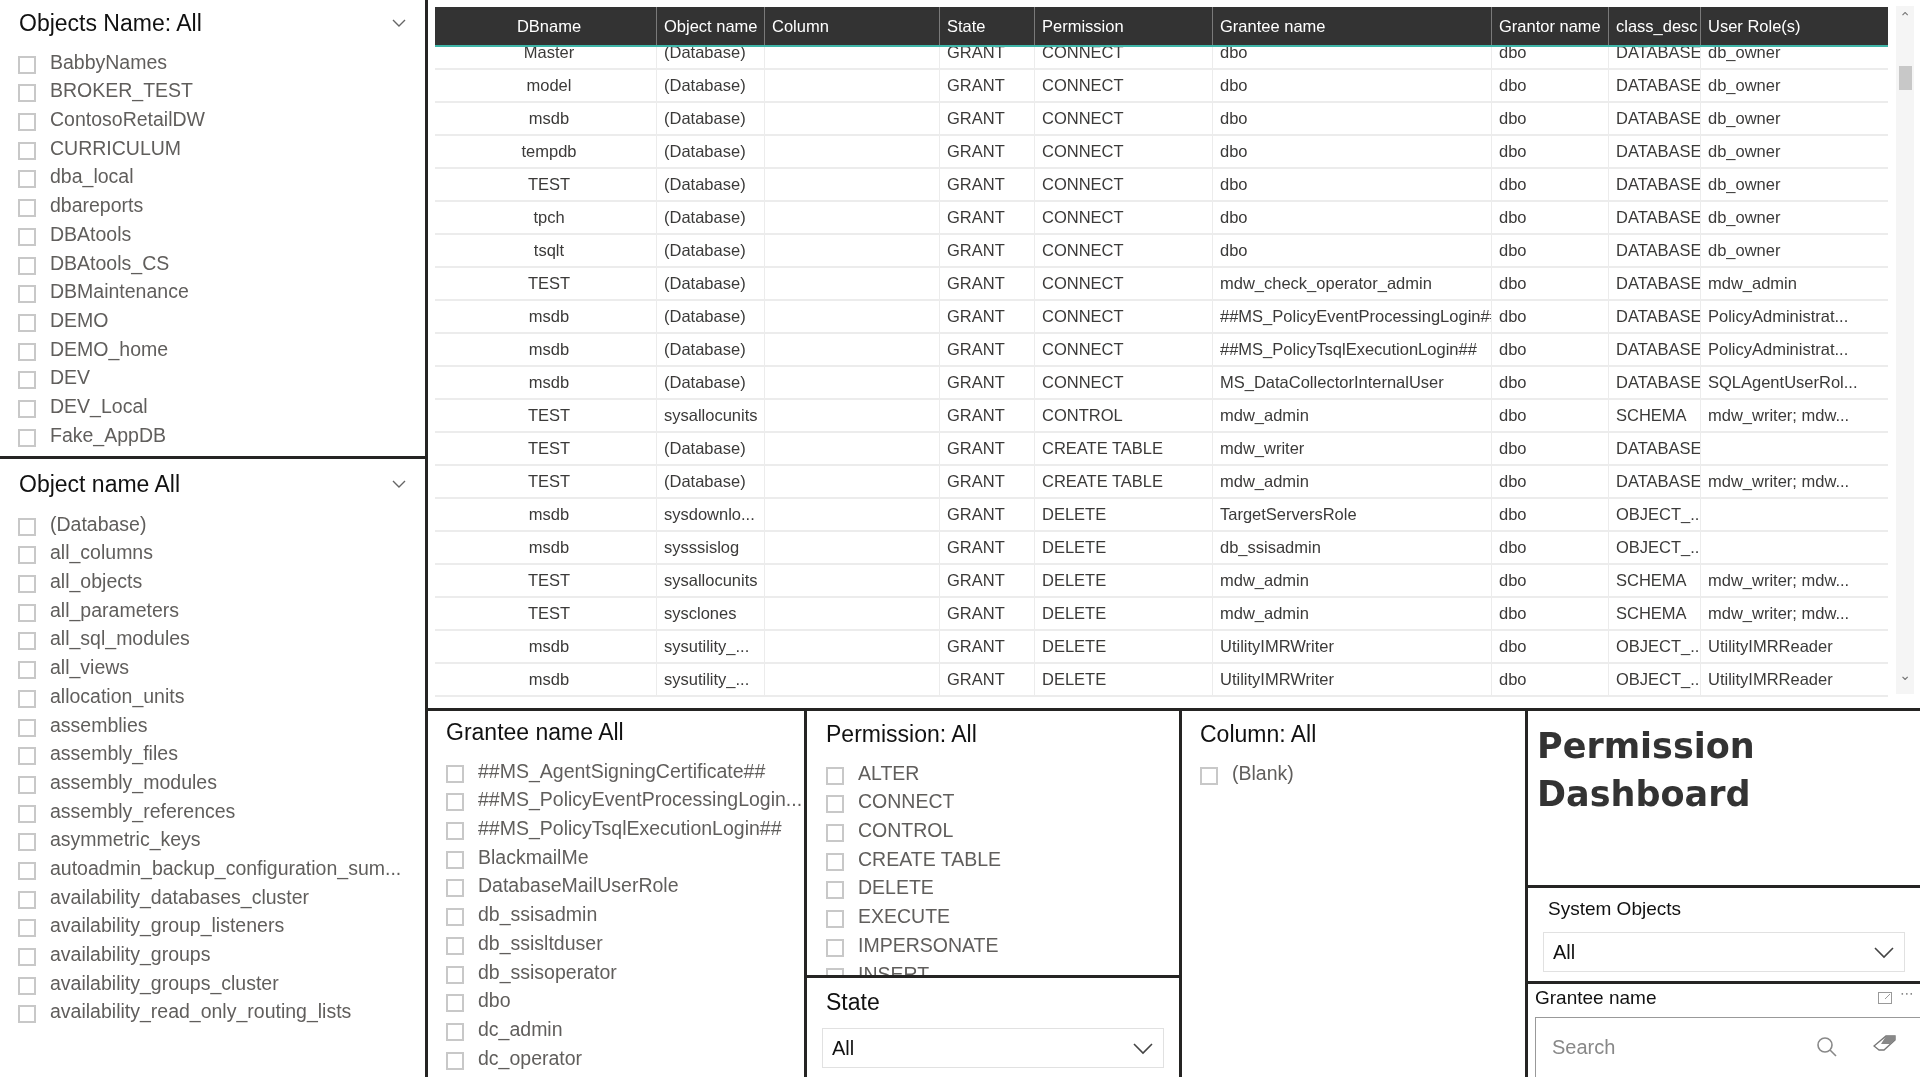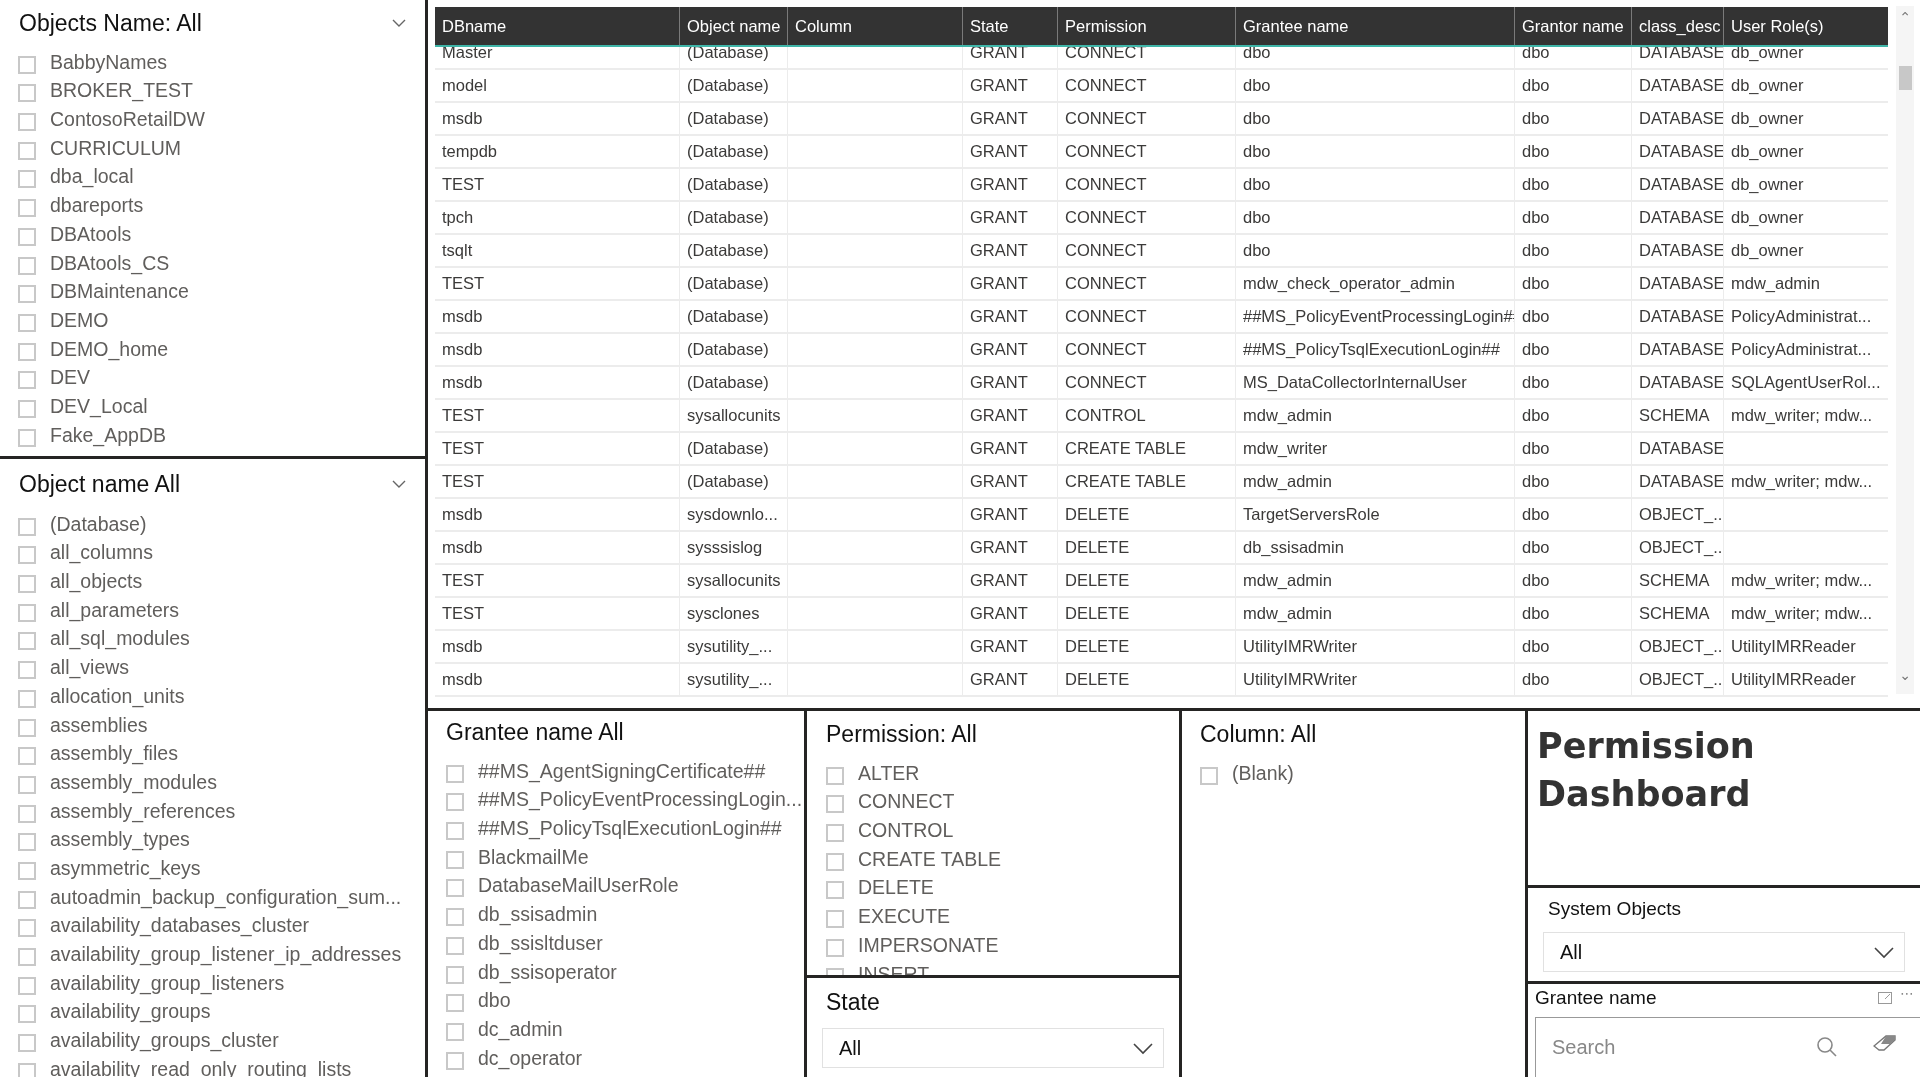--- a/index.html
+++ b/index.html
@@ -19,29 +19,29 @@
   .hline { position: absolute; background: #252423; }
 
   
   .table { position: absolute; left: 435px; top: 7px; width: 1455px; height: 693px; overflow: hidden; }
   .thead { position: absolute; left: 0; top: 0; height: 40px; width: 1453px; background: #333333; border-bottom: 2px solid #3fb5a8; display: flex; }
   .th { height: 100%; color: #fff; font-size: 16.5px; line-height: 38px; padding-left: 7px; border-right: 1px solid #7a7a7a; white-space: nowrap; overflow: hidden; }
   .tbody { position: absolute; left: 0; top: 30px; width: 1453px; }
   .tr { display: flex; height: 33px; border-bottom: 2px solid #ececec; }
   .td { font-size: 16.5px; color: #3b3a39; line-height: 31px; padding-left: 7px; border-right: 1px solid #ececec; white-space: nowrap; overflow: hidden; }
 
-  .c0 { width: 245px; } .c1 { width: 108px; } .c2 { width: 175px; } .c3 { width: 95px; }
+  .c0 { width: 222px; text-align: center; } .c1 { width: 108px; } .c2 { width: 175px; } .c3 { width: 95px; }
   .c4 { width: 178px; } .c5 { width: 279px; } .c6 { width: 117px; } .c7 { width: 92px; } .c8 { width: 156px; border-right: none; }
 
   .scrollbar { position: absolute; left: 1896px; top: 6px; width: 18px; height: 688px; background: #f5f5f5; }
   .sb-arrow { position: absolute; left: 0; width: 18px; height: 18px; font-size: 14px; color: #777; text-align: center; line-height: 18px; }
   .sb-thumb { position: absolute; left: 3px; top: 60px; width: 13px; height: 24px; background: #c8c8c8; }
 
   .dropdown { position: absolute; border: 1px solid #e1e1e1; background: #fff; height: 40px; }
-  .dropdown-val { position: absolute; left: 16px; top: 8px; font-size: 20px; color: #111; }
+  .dropdown-val { position: absolute; left: 9px; top: 8px; font-size: 20px; color: #111; }
 
   .dash-title { position: absolute; left: 1537px; top: 722px; font-size: 35px; font-weight: bold; color: #333; line-height: 48px; font-family: "DejaVu Sans", sans-serif; }
 
   .search-box { position: absolute; left: 1535px; top: 1017px; width: 386px; height: 60px; border: 1px solid #999; border-bottom: none; background: #fff; }
   .search-ph { position: absolute; left: 16px; top: 18px; font-size: 20px; color: #888; }
 </style>
 </head>
 <body>
 
 <div class="panel" style="left:0;top:0;width:425px;height:458px;">
@@ -159,37 +159,29 @@
       <div class="item">
         <span class="cb"></span>
         <span class="item-label">assembly_modules</span>
       </div>
       <div class="item">
         <span class="cb"></span>
         <span class="item-label">assembly_references</span>
       </div>
       <div class="item">
         <span class="cb"></span>
-        <span class="item-label">assembly_types</span>
-      </div>
-      <div class="item">
-        <span class="cb"></span>
         <span class="item-label">asymmetric_keys</span>
       </div>
       <div class="item">
         <span class="cb"></span>
         <span class="item-label">autoadmin_backup_configuration_sum...</span>
       </div>
       <div class="item">
         <span class="cb"></span>
         <span class="item-label">availability_databases_cluster</span>
-      </div>
-      <div class="item">
-        <span class="cb"></span>
-        <span class="item-label">availability_group_listener_ip_addresses</span>
       </div>
       <div class="item">
         <span class="cb"></span>
         <span class="item-label">availability_group_listeners</span>
       </div>
       <div class="item">
         <span class="cb"></span>
         <span class="item-label">availability_groups</span>
       </div>
       <div class="item">

